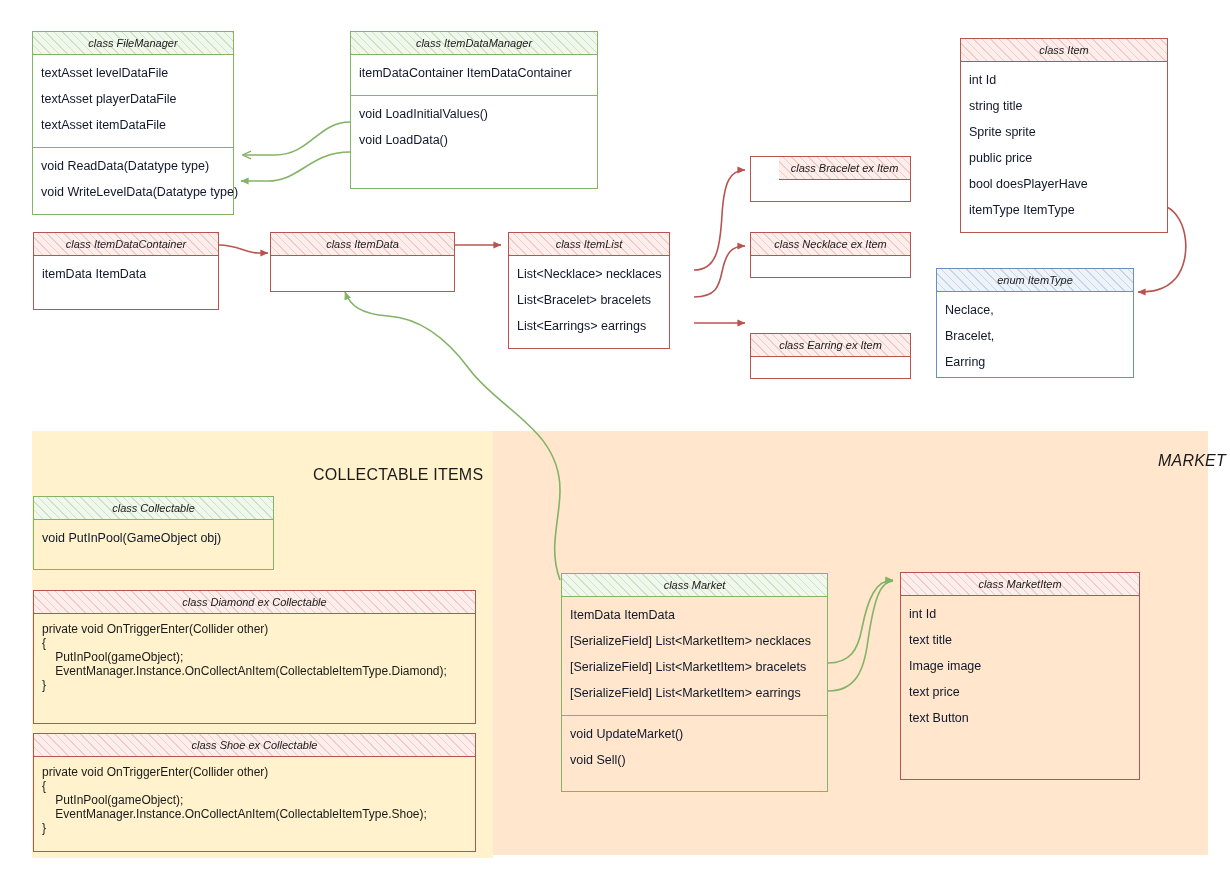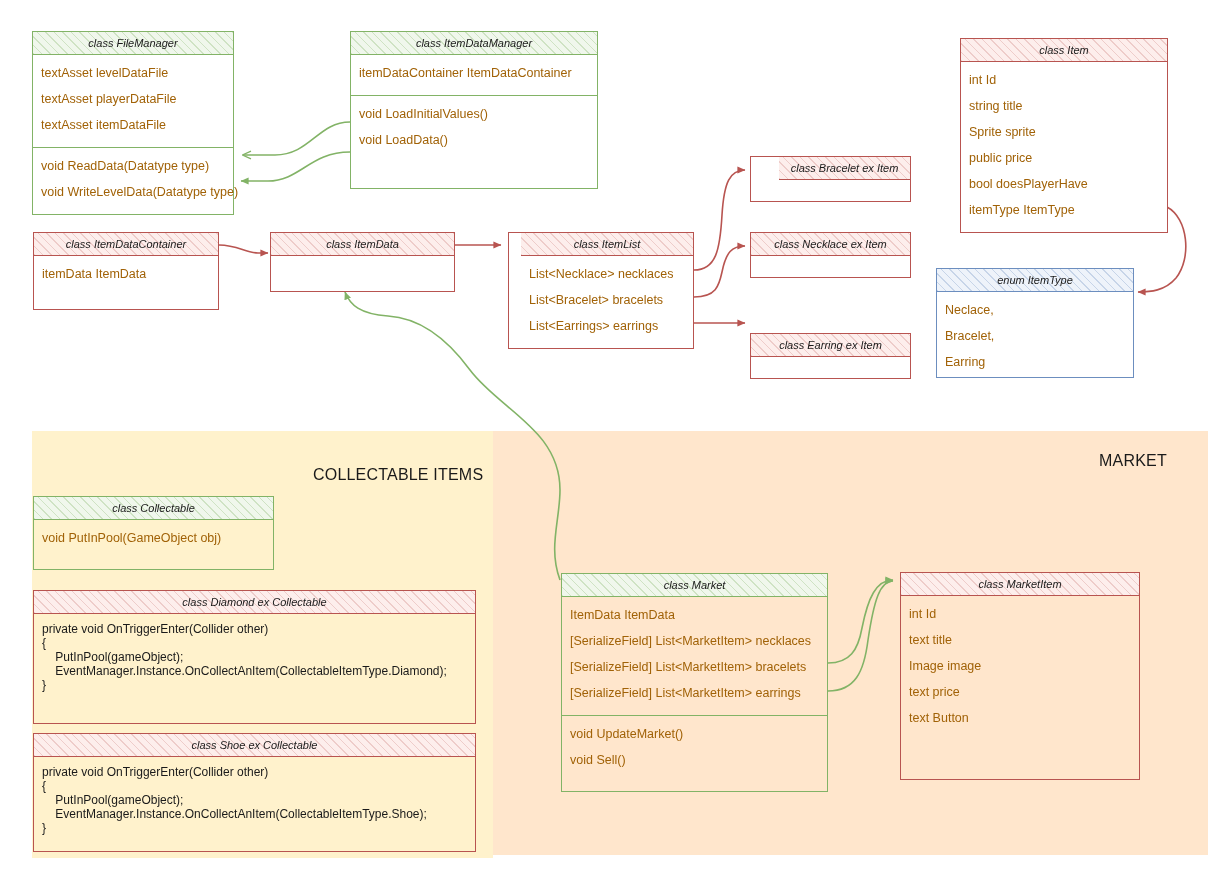--- a/index.html
+++ b/index.html
@@ -54,21 +54,21 @@
     white-space:nowrap;
     overflow:hidden;
   }
   .node .sect {
     box-sizing:border-box;
     padding:6px 8px 8px 8px;
   }
   .node .sect + .sect { border-top:1px solid #b85450; }
   .node .row {
     font-size:12.5px;
-    color:#a16207;
+    color:#0f172a;
     line-height:15px;
     padding:5px 0 6px 0;
     white-space:nowrap;
   }
   .node .code {
     font-size:12px;
     color:#1a1a1a;
     line-height:14px;
     white-space:pre;
     padding:2px 0 0 0;
@@ -98,21 +98,21 @@
 </style>
 </head>
 <body>
 
 <div id="canvas">
 
   <div class="region" style="left:32px; top:431px; width:461px; height:427px; background:#fff2cc;"></div>
   <div class="region" style="left:493px; top:431px; width:715px; height:424px; background:#ffe6cc;"></div>
 
   <div class="region-label" style="left:313px; top:466px;">COLLECTABLE ITEMS</div>
-  <div class="region-label" style="left:1099px; top:452px;">MARKET</div>
+  <div class="region-label" style="left:1158px; top:452px;font-style:italic;">MARKET</div>
 
   <svg class="edges" viewBox="0 0 1230 888">
     <defs>
       <marker id="ah-green" markerWidth="9" markerHeight="9" refX="7.6" refY="4.5" orient="auto" markerUnits="userSpaceOnUse">
         <path d="M0,1 L8,4.5 L0,8 z" fill="#82b366"></path>
       </marker>
       <marker id="ah-green-open" markerWidth="10" markerHeight="10" refX="8.5" refY="5" orient="auto" markerUnits="userSpaceOnUse">
         <path d="M0.5,1.2 L9,5 L0.5,8.8" fill="none" stroke="#82b366" stroke-width="1.3"></path>
       </marker>
       <marker id="ah-red" markerWidth="9" markerHeight="9" refX="7.6" refY="4.5" orient="auto" markerUnits="userSpaceOnUse">
@@ -182,21 +182,21 @@
     <div class="title">class ItemDataContainer</div>
     <div class="sect">
       <div class="row">itemData ItemData</div>
     </div>
   </div>
 
   <div class="node" style="left:270px; top:232px; width:185px; height:60px;">
     <div class="title">class ItemData</div>
   </div>
 
-  <div class="node" style="left:508px; top:232px; width:186px;padding-left:12px;">
+  <div class="node" style="left:508px; top:232px; width:162px;">
     <div class="title">class ItemList</div>
     <div class="sect">
       <div class="row">List&lt;Necklace&gt; necklaces</div>
       <div class="row">List&lt;Bracelet&gt; bracelets</div>
       <div class="row">List&lt;Earrings&gt; earrings</div>
     </div>
   </div>
 
   <div class="node" style="left:750px; top:156px; width:161px; height:46px;padding-left:28px;">
     <div class="title">class Bracelet ex Item</div>

